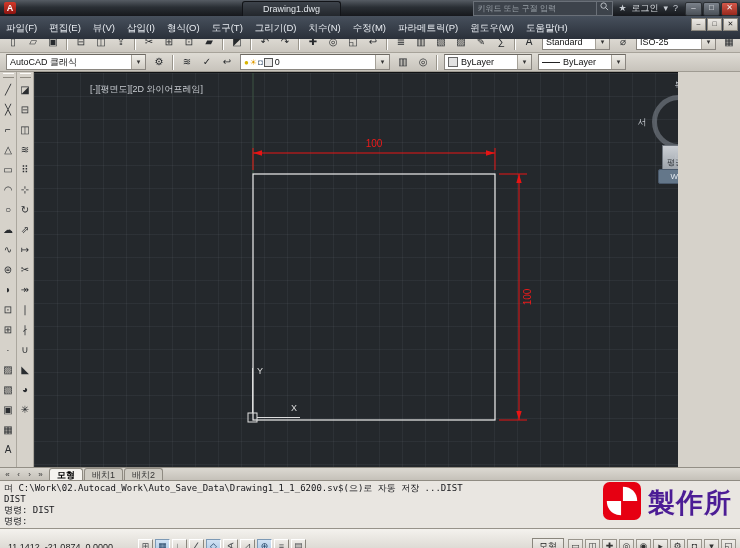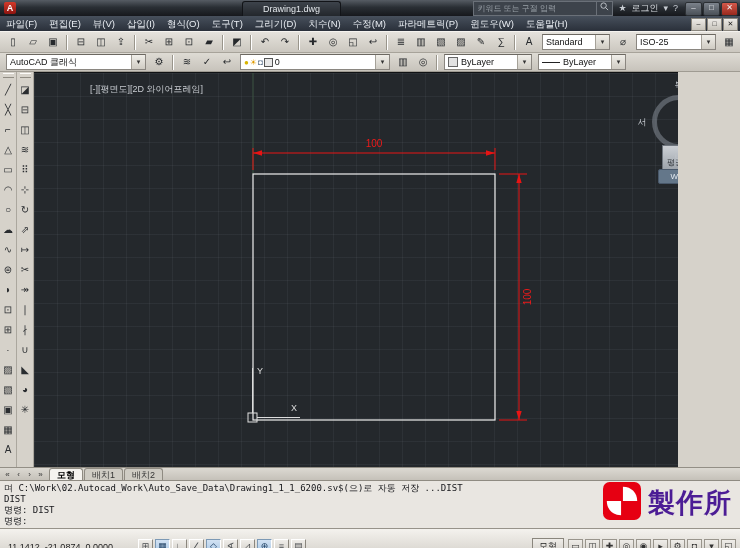--- a/index.html
+++ b/index.html
@@ -22,21 +22,21 @@
   .searchbox input::placeholder{color:#9aa1a8;}
   .sbtn{width:15px;height:13px;border-left:1px solid #6a7078;color:#c6cbd1;text-align:center;line-height:12px;font-size:8px;}
   .ticon{color:#c6cbd1;font-size:9px;}
   .signin{color:#dadee2;}
   .winbtns{position:absolute;right:2px;top:2px;display:flex;gap:1px;}
   .wbtn{width:15px;height:12px;background:linear-gradient(#7b828b,#4a5057);border:1px solid #2c3034;
     color:#eef1f4;font-size:8px;line-height:10px;text-align:center;border-radius:2px;}
   .wbtn.close{background:linear-gradient(#d4594b,#98291d);}
 
   
-  .menubar{position:absolute;left:0;top:16px;width:740px;height:15px;
+  .menubar{position:absolute;left:0;top:16px;width:740px;height:23px;
     background:linear-gradient(#47505c,#2a303a);display:flex;align-items:center;z-index:9;}
   #menu-items{display:flex;height:15px;}
   .mitem{padding:0 6px;font-size:9.5px;line-height:15px;color:#e8ecf1;white-space:nowrap;}
   .docbtns{position:absolute;right:2px;top:2px;display:flex;gap:1px;}
   .dbtn{width:13px;height:11px;background:linear-gradient(#eceae6,#c7c3bb);border:1px solid #8a867d;
     font-size:7px;line-height:10px;text-align:center;color:#222;}
 
   
   .toolbar1{position:absolute;left:0;top:31px;width:740px;height:22px;box-sizing:border-box;
     background:linear-gradient(#e5e2dc,#cbc7bf);border-top:1px solid #f5f3ef;border-bottom:1px solid #a7a39a;

